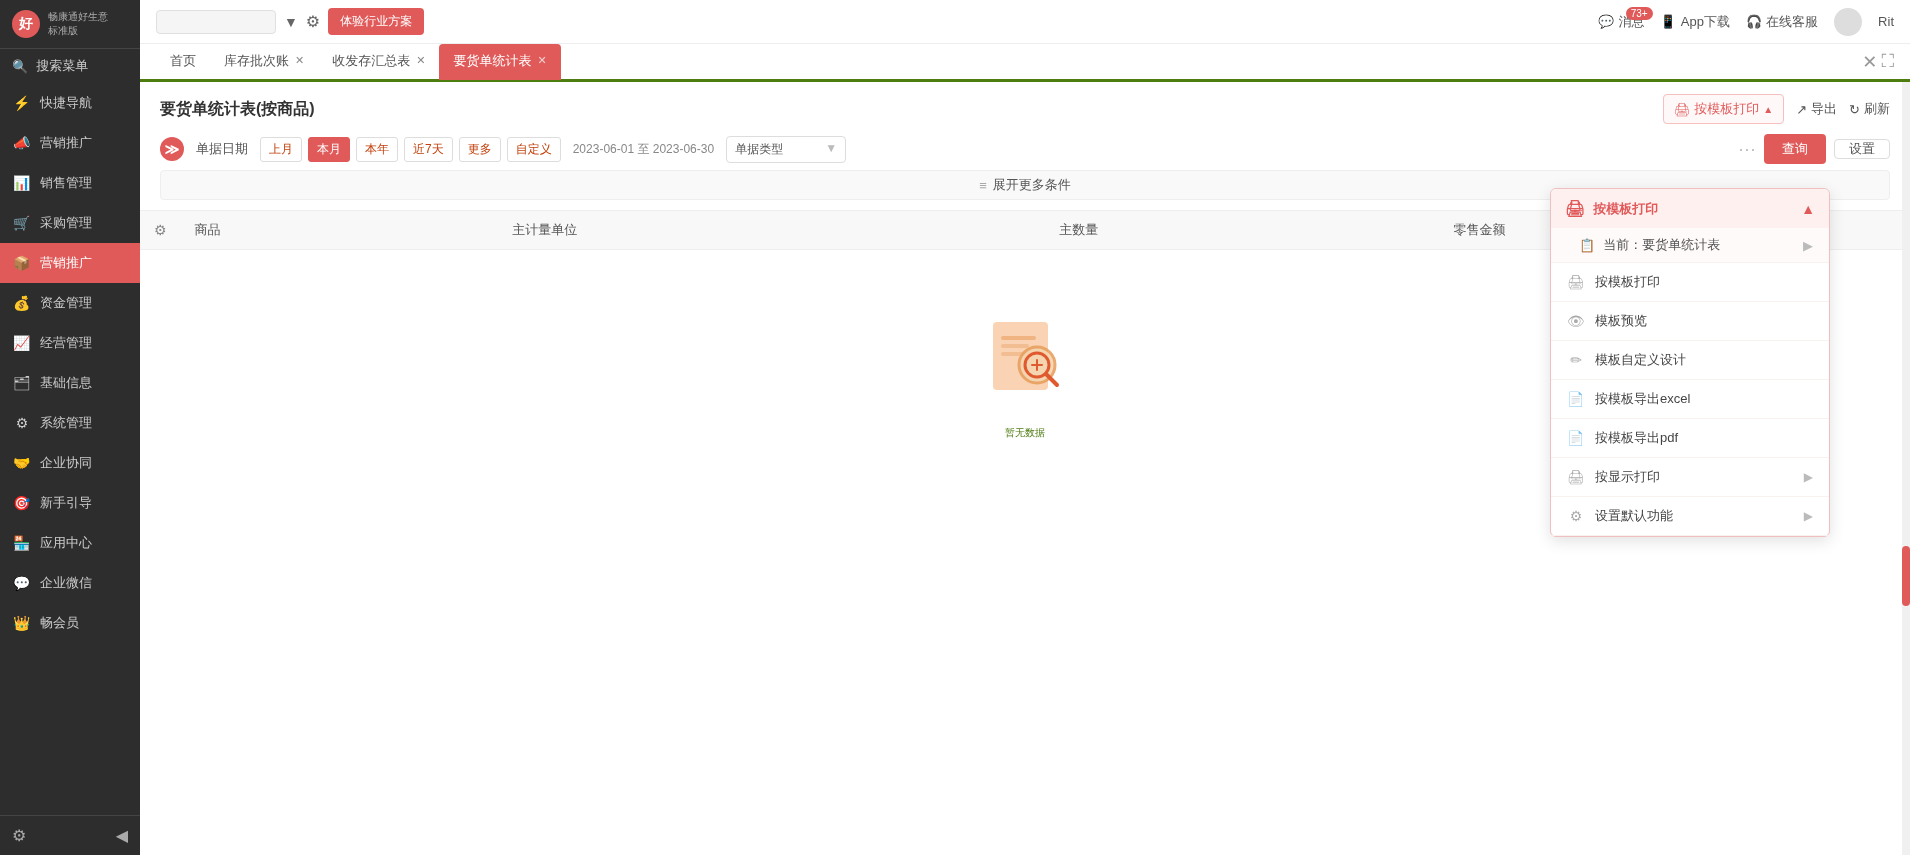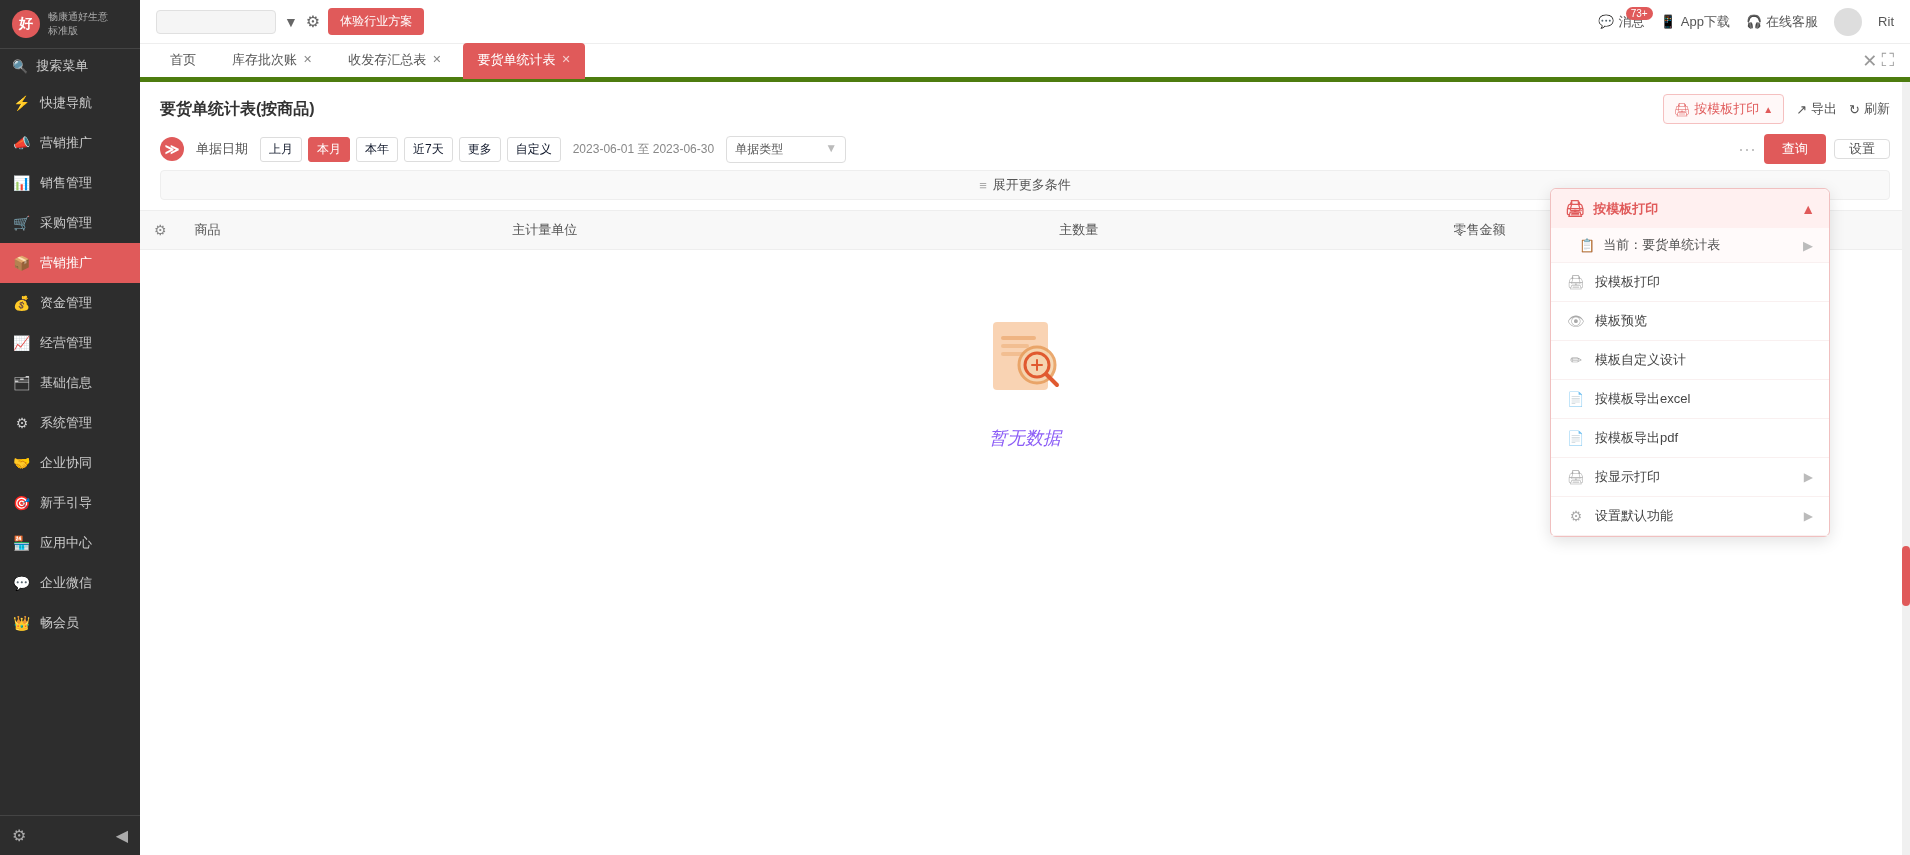--- a/index.html
+++ b/index.html
@@ -30,56 +30,56 @@
     .topbar-search { background: #f5f5f5; border: 1px solid #e0e0e0; border-radius: 4px; padding: 4px 10px; font-size: 12px; color: #999; width: 120px; }
     .topbar-settings { color: #666; cursor: pointer; font-size: 16px; }
     .topbar-trial { background: #e05a5a; color: white; border: none; border-radius: 4px; padding: 5px 12px; font-size: 12px; cursor: pointer; }
     .topbar-right { display: flex; align-items: center; gap: 16px; }
     .topbar-right-item { display: flex; align-items: center; gap: 4px; color: #555; font-size: 13px; cursor: pointer; position: relative; }
     .badge { background: #e05a5a; color: white; border-radius: 8px; font-size: 10px; padding: 1px 5px; position: absolute; top: -6px; right: -8px; }
     .topbar-avatar { width: 28px; height: 28px; background: #ddd; border-radius: 50%; display: flex; align-items: center; justify-content: center; font-size: 12px; color: #888; }
     .topbar-username { font-size: 13px; color: #555; }
 
     
-    .tabbar { background: #fff; border-bottom: 5px solid #4d7c0f; display: flex; align-items: center; padding: 0 16px; height: 38px; gap: 8px; }
+    .tabbar { background: #fff; border-bottom: 3px solid #4d7c0f; display: flex; align-items: center; padding: 0 16px; height: 38px; }
     .tab { display: flex; align-items: center; padding: 8px 14px; font-size: 13px; color: #555; cursor: pointer; border-bottom: 2px solid transparent; white-space: nowrap; gap: 6px; }
     .tab.active { color: #fff; background: #e05a5a; border-radius: 4px 4px 0 0; }
     .tab .close-btn { font-size: 11px; color: inherit; opacity: 0.7; }
     .tab.active .close-btn { color: white; }
     .tab-home { color: #555; }
 
     
     .page-header { padding: 12px 20px 0; background: #fff; display: flex; align-items: center; justify-content: space-between; }
     .page-title { font-size: 16px; font-weight: bold; color: #333; }
     .page-actions { display: flex; align-items: center; gap: 12px; }
     .action-btn { display: flex; align-items: center; gap: 4px; color: #555; font-size: 13px; cursor: pointer; background: none; border: none; }
 
     
     .filter-area { background: #fff; padding: 10px 20px; border-bottom: 1px solid #eee; }
     .filter-row { display: flex; align-items: center; gap: 12px; flex-wrap: wrap; }
     .filter-expand-btn { display: flex; align-items: center; justify-content: center; width: 24px; height: 24px; background: #e05a5a; color: white; border-radius: 50%; cursor: pointer; font-size: 14px; font-weight: bold; }
     .filter-label { color: #555; font-size: 13px; white-space: nowrap; }
     .date-options { display: flex; align-items: center; gap: 6px; }
-    .date-btn { padding: 3px 8px; border: 1px solid #ddd; border-radius: 3px; font-size: 12px; color: #0f172a; cursor: pointer; background: #fff; }
+    .date-btn { padding: 3px 8px; border: 1px solid #ddd; border-radius: 3px; font-size: 12px; color: #c2410c; cursor: pointer; background: #fff; }
     .date-btn.active { background: #e05a5a; color: #ffffff; border-color: #e05a5a; }
     .date-range { font-size: 12px; color: #888; }
     .filter-type-select { display: flex; gap: 4px; border: 1px solid #ddd; border-radius: 4px; padding: 4px 8px; font-size: 12px; color: #555; cursor: pointer; background: #fff; min-width: 120px; justify-content: space-between; }
     .more-filters { display: flex; align-items: center; justify-content: center; background: #f9f9f9; border: 1px solid #eee; border-radius: 4px; padding: 5px 16px; font-size: 13px; color: #555; cursor: pointer; margin-top: 6px; }
 
     
     .table-area { flex: 1; overflow: auto; background: #fff; margin: 0; }
     .data-table { width: 100%; border-collapse: collapse; }
     .data-table th { background: #f8f8f8; padding: 10px 14px; text-align: left; font-size: 13px; color: #555; border-bottom: 1px solid #eee; font-weight: normal; white-space: nowrap; }
     .th-settings { width: 36px; text-align: center; }
     .settings-icon { color: #888; cursor: pointer; font-size: 14px; }
 
     
     .empty-state { display: flex; flex-direction: column; align-items: center; justify-content: center; padding: 60px 20px; }
     .empty-icon { width: 100px; height: 100px; position: relative; margin-bottom: 16px; }
-    .empty-text { color: #8b5cf6; font-size: 18px; font-style: italic; }
+    .empty-text { color: #4d7c0f; font-size: 10px; }
     .dropdown-menu { position: absolute; top: 106px; right: 80px; background: #fff; border: 1px solid #f0c0c0; border-radius: 6px; width: 280px; z-index: 200; box-shadow: 0 4px 16px rgba(0,0,0,0.12); }
     .dropdown-header { display: flex; align-items: center; justify-content: space-between; padding: 10px 14px; background: #fff0f0; border-radius: 6px 6px 0 0; cursor: pointer; }
     .dropdown-header-left { display: flex; align-items: center; gap: 8px; color: #e05a5a; font-size: 13px; font-weight: bold; }
     .dropdown-header-icon { font-size: 16px; }
     .dropdown-close { color: #e05a5a; font-size: 14px; cursor: pointer; }
     .dropdown-item { display: flex; align-items: center; gap: 10px; padding: 10px 16px; font-size: 13px; color: #444; cursor: pointer; border-bottom: 1px solid #f9f0f0; }
     .dropdown-item:last-child { border-bottom: none; }
     .dropdown-item-icon { color: #aaa; font-size: 14px; width: 18px; text-align: center; }
     .dropdown-item-arrow { margin-left: auto; color: #bbb; font-size: 12px; }
     .dropdown-sub { display: flex; align-items: center; gap: 10px; padding: 10px 16px; font-size: 13px; color: #444; cursor: pointer; border-bottom: 1px solid #f9f0f0; }

